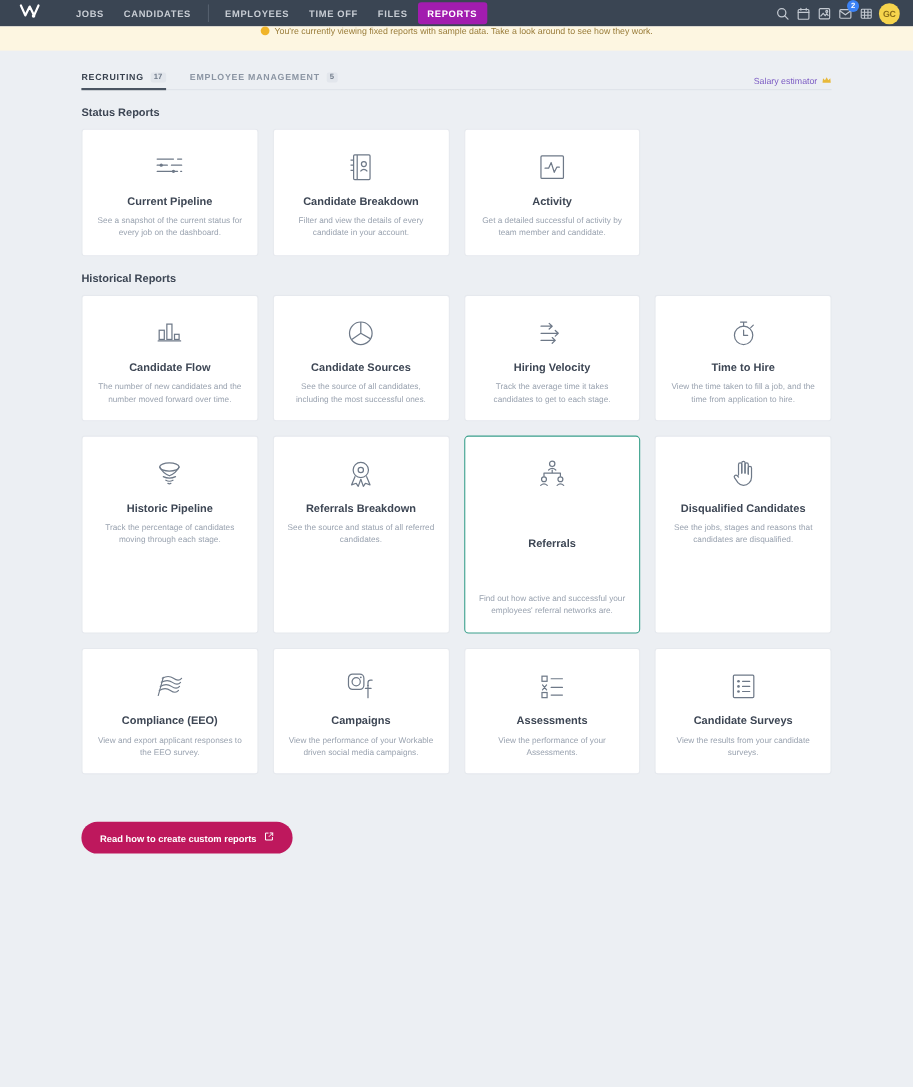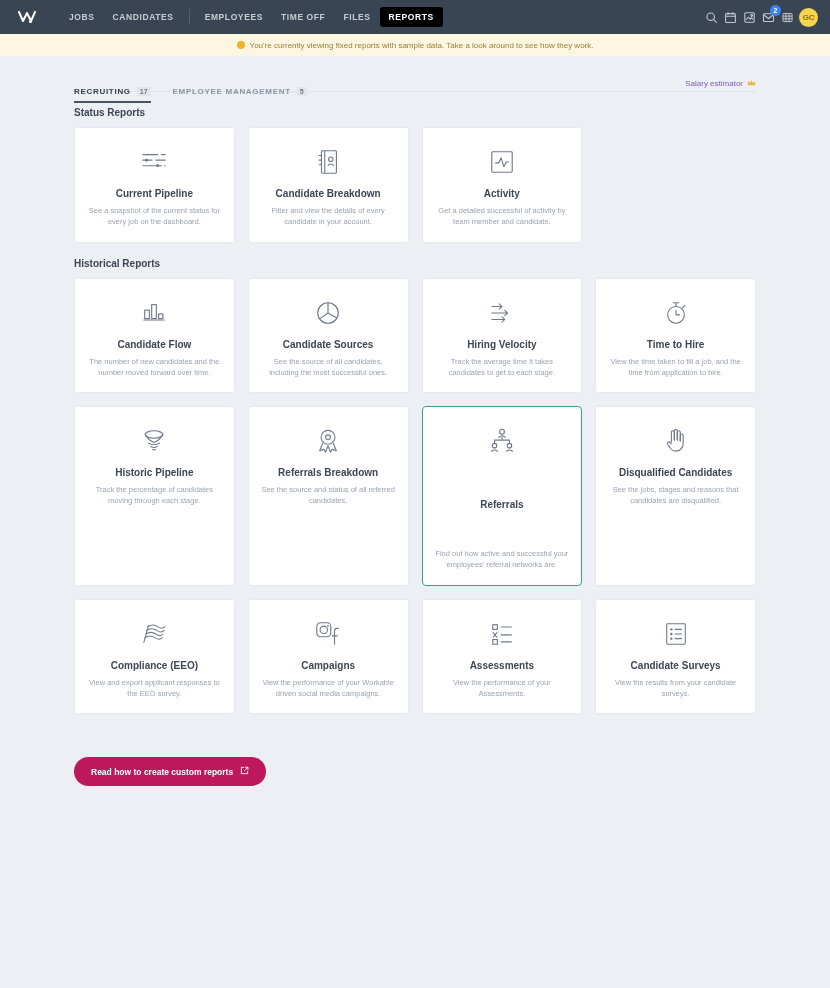--- a/index.html
+++ b/index.html
@@ -6,43 +6,42 @@
   html, body {
     width: 830px;
     height: 988px;
     font-family: "Liberation Sans", sans-serif;
     background: #eceff3;
     overflow: hidden;
   }
 
   
   .topnav {
-    height: 34px;
+    height: 24px;
     background: #3a4553;
     display: flex;
-    align-items: center;
     padding: 0 12px 0 16px;
   }
   .logo {
     width: 26px; height: 20px;
     display: flex; align-items: center; justify-content: center;
     margin-right: 18px;
   }
   .nav-items { display: flex; align-items: center; gap: 0; }
   .nav-item {
     font-size: 8.5px;
     font-weight: bold;
     letter-spacing: 0.6px;
     color: #c8cdd4;
     padding: 5px 9px;
     border-radius: 3px;
     cursor: pointer;
     white-space: nowrap;
   }
-  .nav-item.active { background: #000000; color: #ffffff; }
+  .nav-item.active { background: #a21caf; color: #ffffff; }
   .nav-sep { width: 1px; height: 16px; background: #545f6d; margin: 0 6px; }
   .nav-right {
     margin-left: auto;
     display: flex;
     align-items: center;
     gap: 4px;
   }
   .nav-ico {
     width: 15px; height: 15px;
     position: relative;
@@ -73,21 +72,20 @@
     color: #8a6d1a;
     cursor: pointer;
     letter-spacing: -0.3px;
   }
 
   
   .banner {
     background: #fdf6e1;
     height: 22px;
     display: flex;
-    align-items: center;
     justify-content: center;
     gap: 5px;
   }
   .banner-dot {
     width: 8px; height: 8px; border-radius: 50%;
     background: #f0b429;
     display: inline-block;
     flex: none;
   }
   .banner-text {
@@ -132,21 +130,21 @@
   .tab {
     display: flex; align-items: center; gap: 6px;
     font-size: 8px;
     font-weight: bold;
     letter-spacing: 0.7px;
     color: #8b95a3;
     padding-bottom: 6px;
     margin-right: 22px;
     cursor: pointer;
     position: relative;
-    top: 14px;
+    top: 3px;
   }
   .tab.active { color: #39424f; }
   .tab.active::after {
     content: "";
     position: absolute;
     left: 0; right: 0; bottom: -1px;
     height: 2px;
     background: #4a5462;
   }
   .tab-badge {

